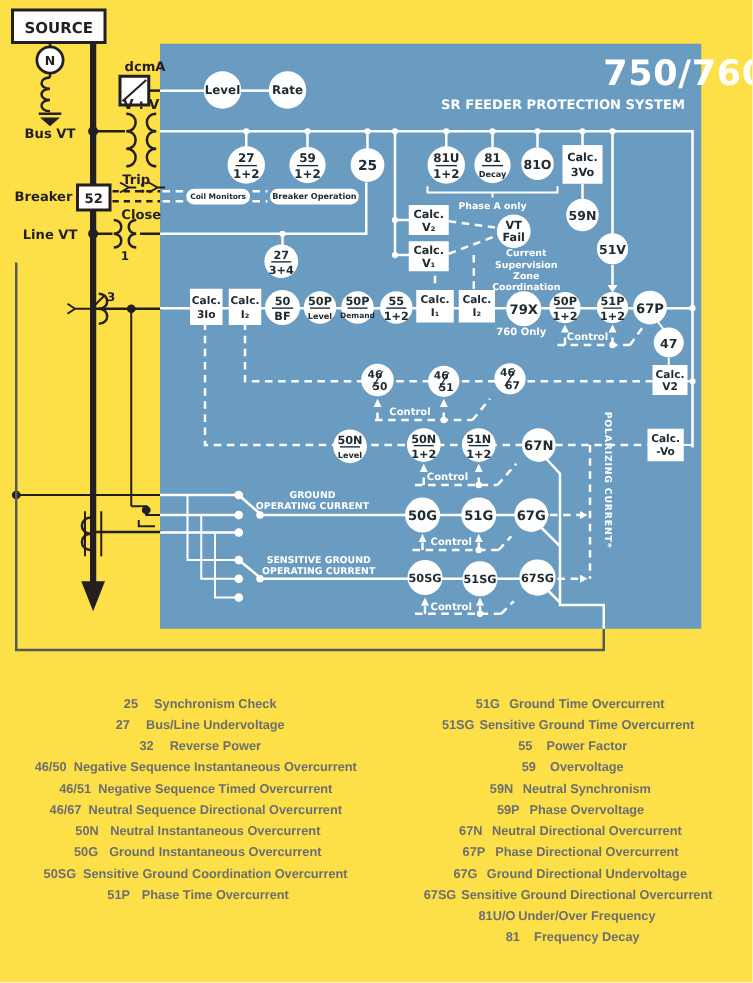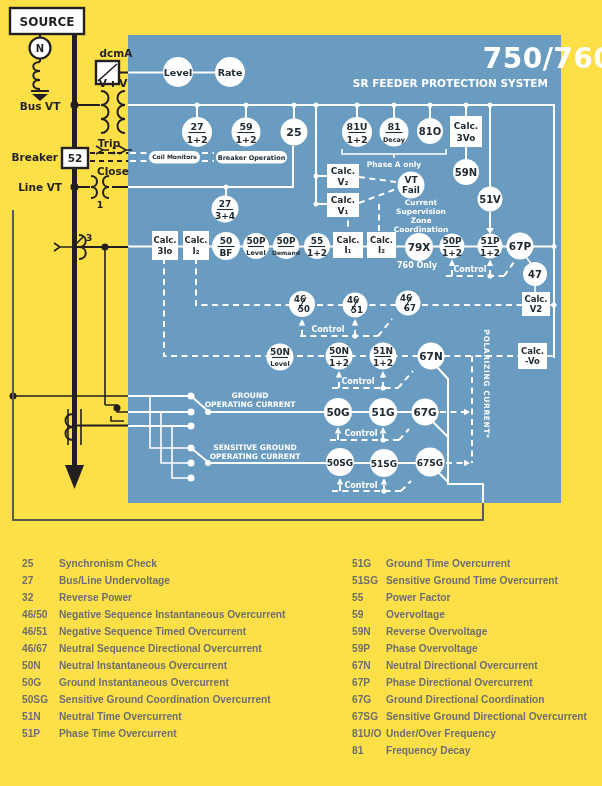--- a/index.html
+++ b/index.html
@@ -28,24 +28,24 @@
   .kdot{fill:#231F20;}
   .wa{fill:#fff;stroke:none;}
   .f6{font-size:6px}.f65{font-size:6.5px}.f75{font-size:7.5px}
   .f8{font-size:8px}.f85{font-size:8.5px}.f9{font-size:9px}.f95{font-size:9.5px}
   .f10{font-size:10px}.f105{font-size:10.5px}.f11{font-size:11px}.f12{font-size:12px}
   .f28{font-size:28px}
   
   .legend-col{position:absolute;top:558px;color:#6D6E71;
               font-family:"Liberation Sans","DejaVu Sans",sans-serif;
               font-size:10.2px;font-weight:bold;}
-  .lrow{height:17px;white-space:nowrap;}
+  .lrow{height:17px;white-space:nowrap;text-align:center;}
   .lcode{display:inline-block;vertical-align:top;}
   .col-left{left:22px;} .col-left .lcode{width:37px;}
-  .col-right{left:352px;} .col-right .lcode{width:34px;}
+  .col-right{left:335px;} .col-right .lcode{width:34px;}
 </style>
 </head>
 <body>
 
 <div class="stage">
 <svg width="602" height="546" viewBox="0 0 602 546">
 
   <rect x="128" y="35" width="433" height="468" fill="#6A9BC1"></rect>
 
   <g>
@@ -526,30 +526,29 @@
   <div class="legend-col col-left">
     <div class="lrow"><span class="lcode">25</span><span class="ldesc">Synchronism Check</span></div>
     <div class="lrow"><span class="lcode">27</span><span class="ldesc">Bus/Line Undervoltage</span></div>
     <div class="lrow"><span class="lcode">32</span><span class="ldesc">Reverse Power</span></div>
     <div class="lrow"><span class="lcode">46/50</span><span class="ldesc">Negative Sequence Instantaneous Overcurrent</span></div>
     <div class="lrow"><span class="lcode">46/51</span><span class="ldesc">Negative Sequence Timed Overcurrent</span></div>
     <div class="lrow"><span class="lcode">46/67</span><span class="ldesc">Neutral Sequence Directional Overcurrent</span></div>
     <div class="lrow"><span class="lcode">50N</span><span class="ldesc">Neutral Instantaneous Overcurrent</span></div>
     <div class="lrow"><span class="lcode">50G</span><span class="ldesc">Ground Instantaneous Overcurrent</span></div>
     <div class="lrow"><span class="lcode">50SG</span><span class="ldesc">Sensitive Ground Coordination Overcurrent</span></div>
-    <div class="lrow"><span class="lcode">51N</span><span class="ldesc">Neutral Time Overcurrent</span></div>
     <div class="lrow"><span class="lcode">51P</span><span class="ldesc">Phase Time Overcurrent</span></div>
   </div>
   <div class="legend-col col-right">
     <div class="lrow"><span class="lcode">51G</span><span class="ldesc">Ground Time Overcurrent</span></div>
     <div class="lrow"><span class="lcode">51SG</span><span class="ldesc">Sensitive Ground Time Overcurrent</span></div>
     <div class="lrow"><span class="lcode">55</span><span class="ldesc">Power Factor</span></div>
     <div class="lrow"><span class="lcode">59</span><span class="ldesc">Overvoltage</span></div>
-    <div class="lrow"><span class="lcode">59N</span><span class="ldesc">Reverse Overvoltage</span></div>
+    <div class="lrow"><span class="lcode">59N</span><span class="ldesc">Neutral Synchronism</span></div>
     <div class="lrow"><span class="lcode">59P</span><span class="ldesc">Phase Overvoltage</span></div>
     <div class="lrow"><span class="lcode">67N</span><span class="ldesc">Neutral Directional Overcurrent</span></div>
     <div class="lrow"><span class="lcode">67P</span><span class="ldesc">Phase Directional Overcurrent</span></div>
-    <div class="lrow"><span class="lcode">67G</span><span class="ldesc">Ground Directional Coordination</span></div>
+    <div class="lrow"><span class="lcode">67G</span><span class="ldesc">Ground Directional Undervoltage</span></div>
     <div class="lrow"><span class="lcode">67SG</span><span class="ldesc">Sensitive Ground Directional Overcurrent</span></div>
     <div class="lrow"><span class="lcode">81U/O</span><span class="ldesc">Under/Over Frequency</span></div>
     <div class="lrow"><span class="lcode">81</span><span class="ldesc">Frequency Decay</span></div>
   </div>
 </div>
 
 </body></html>

